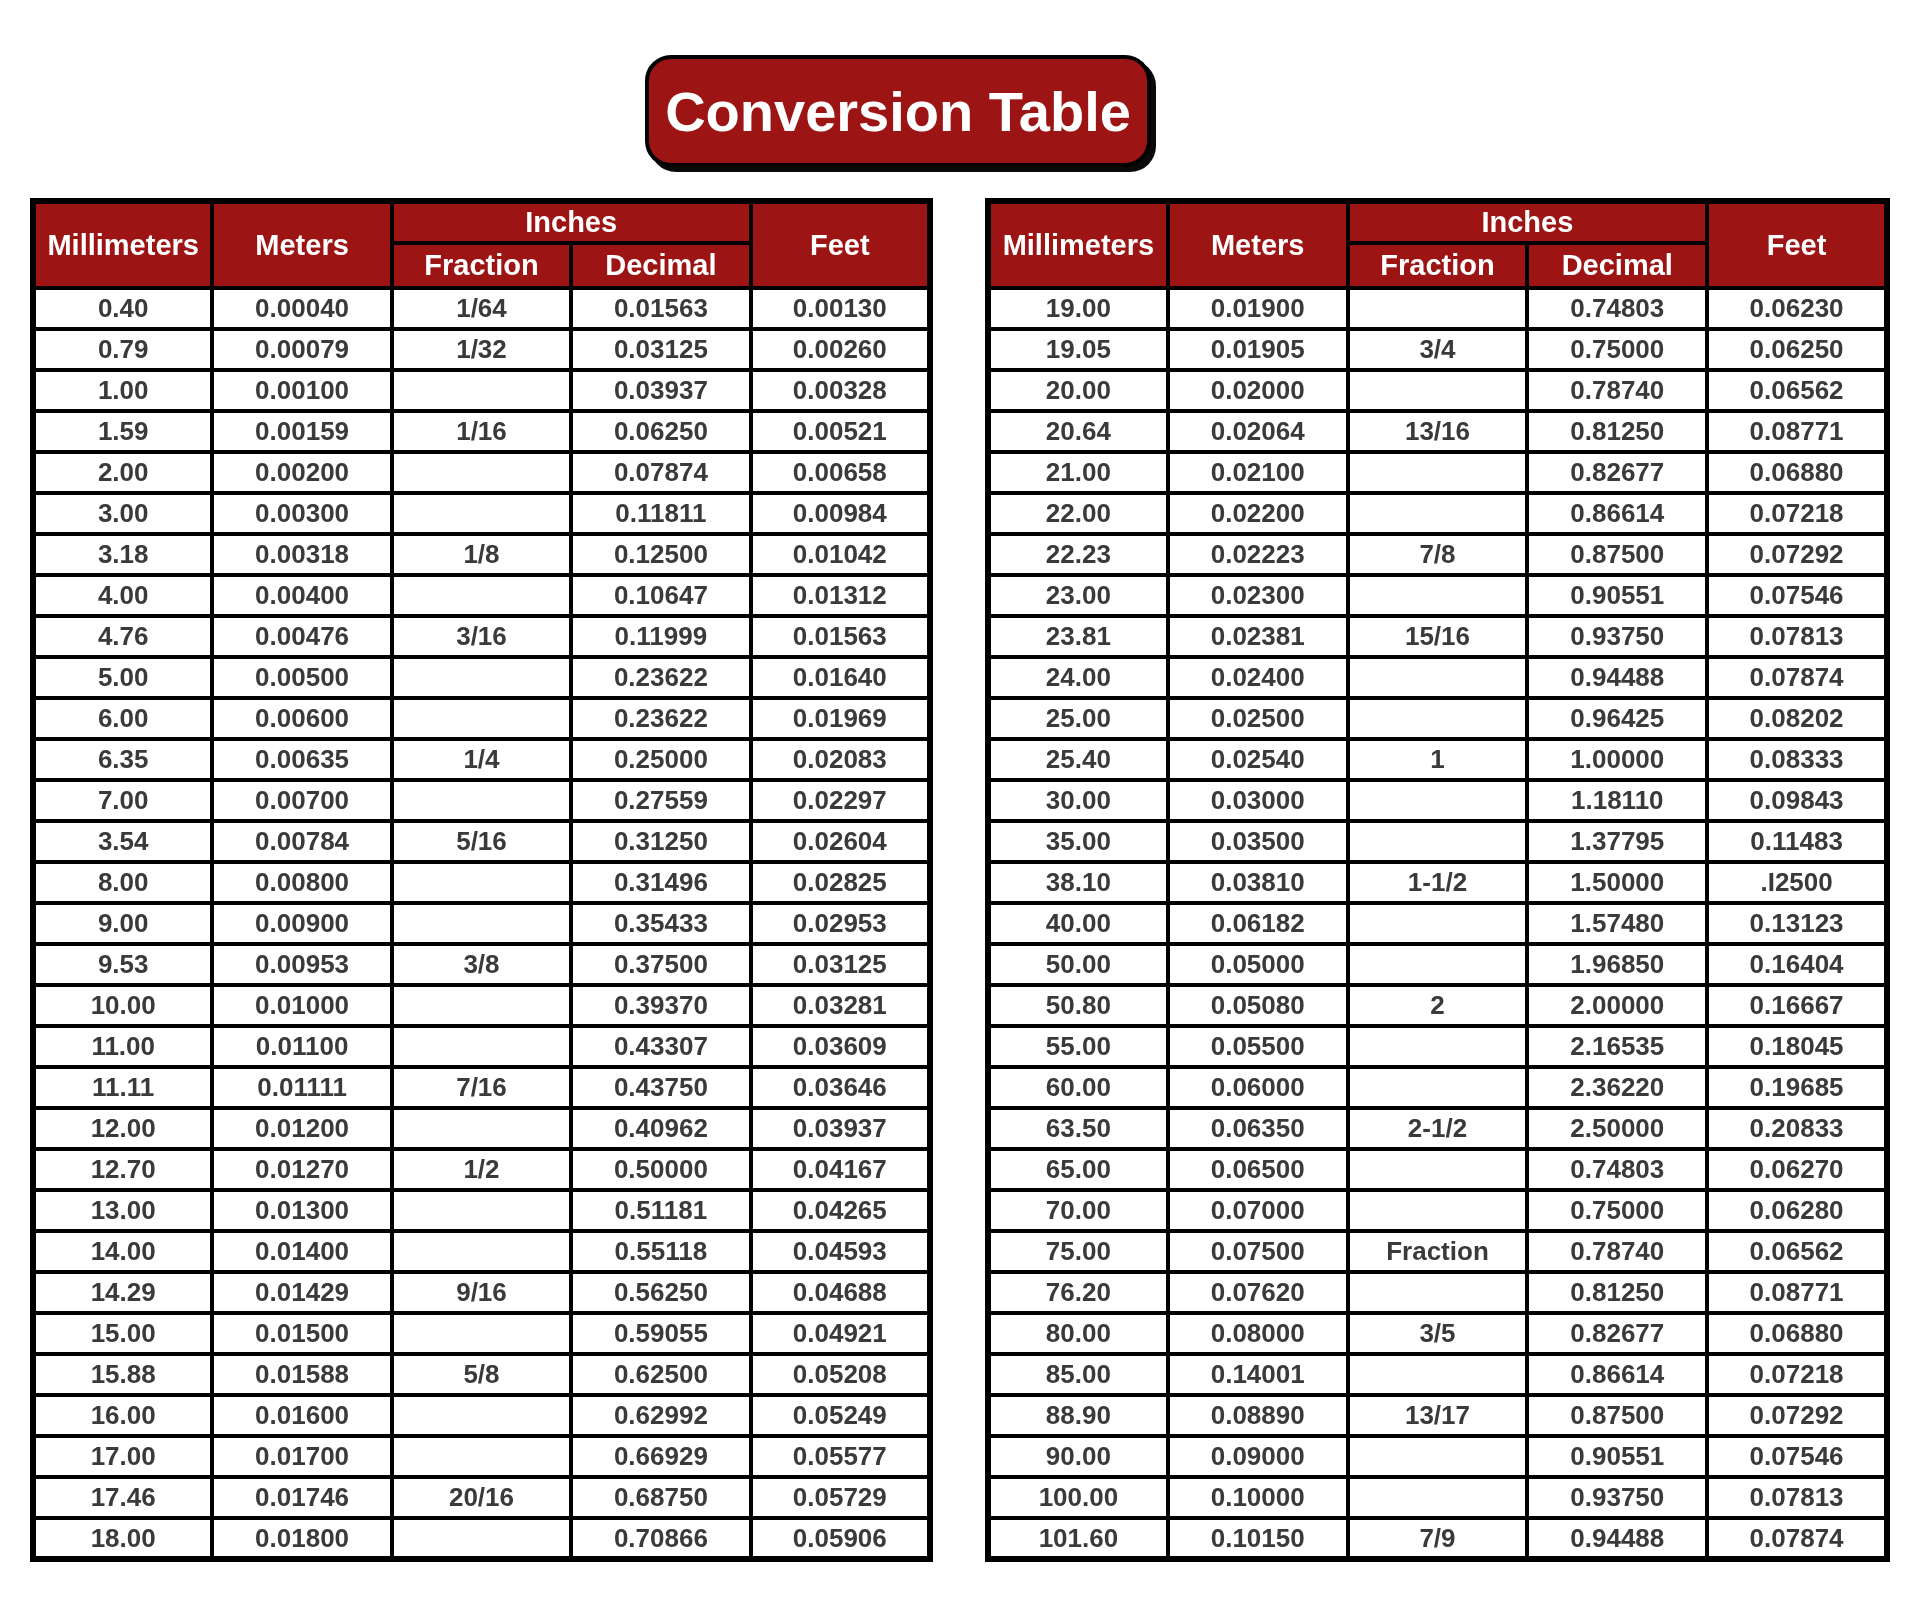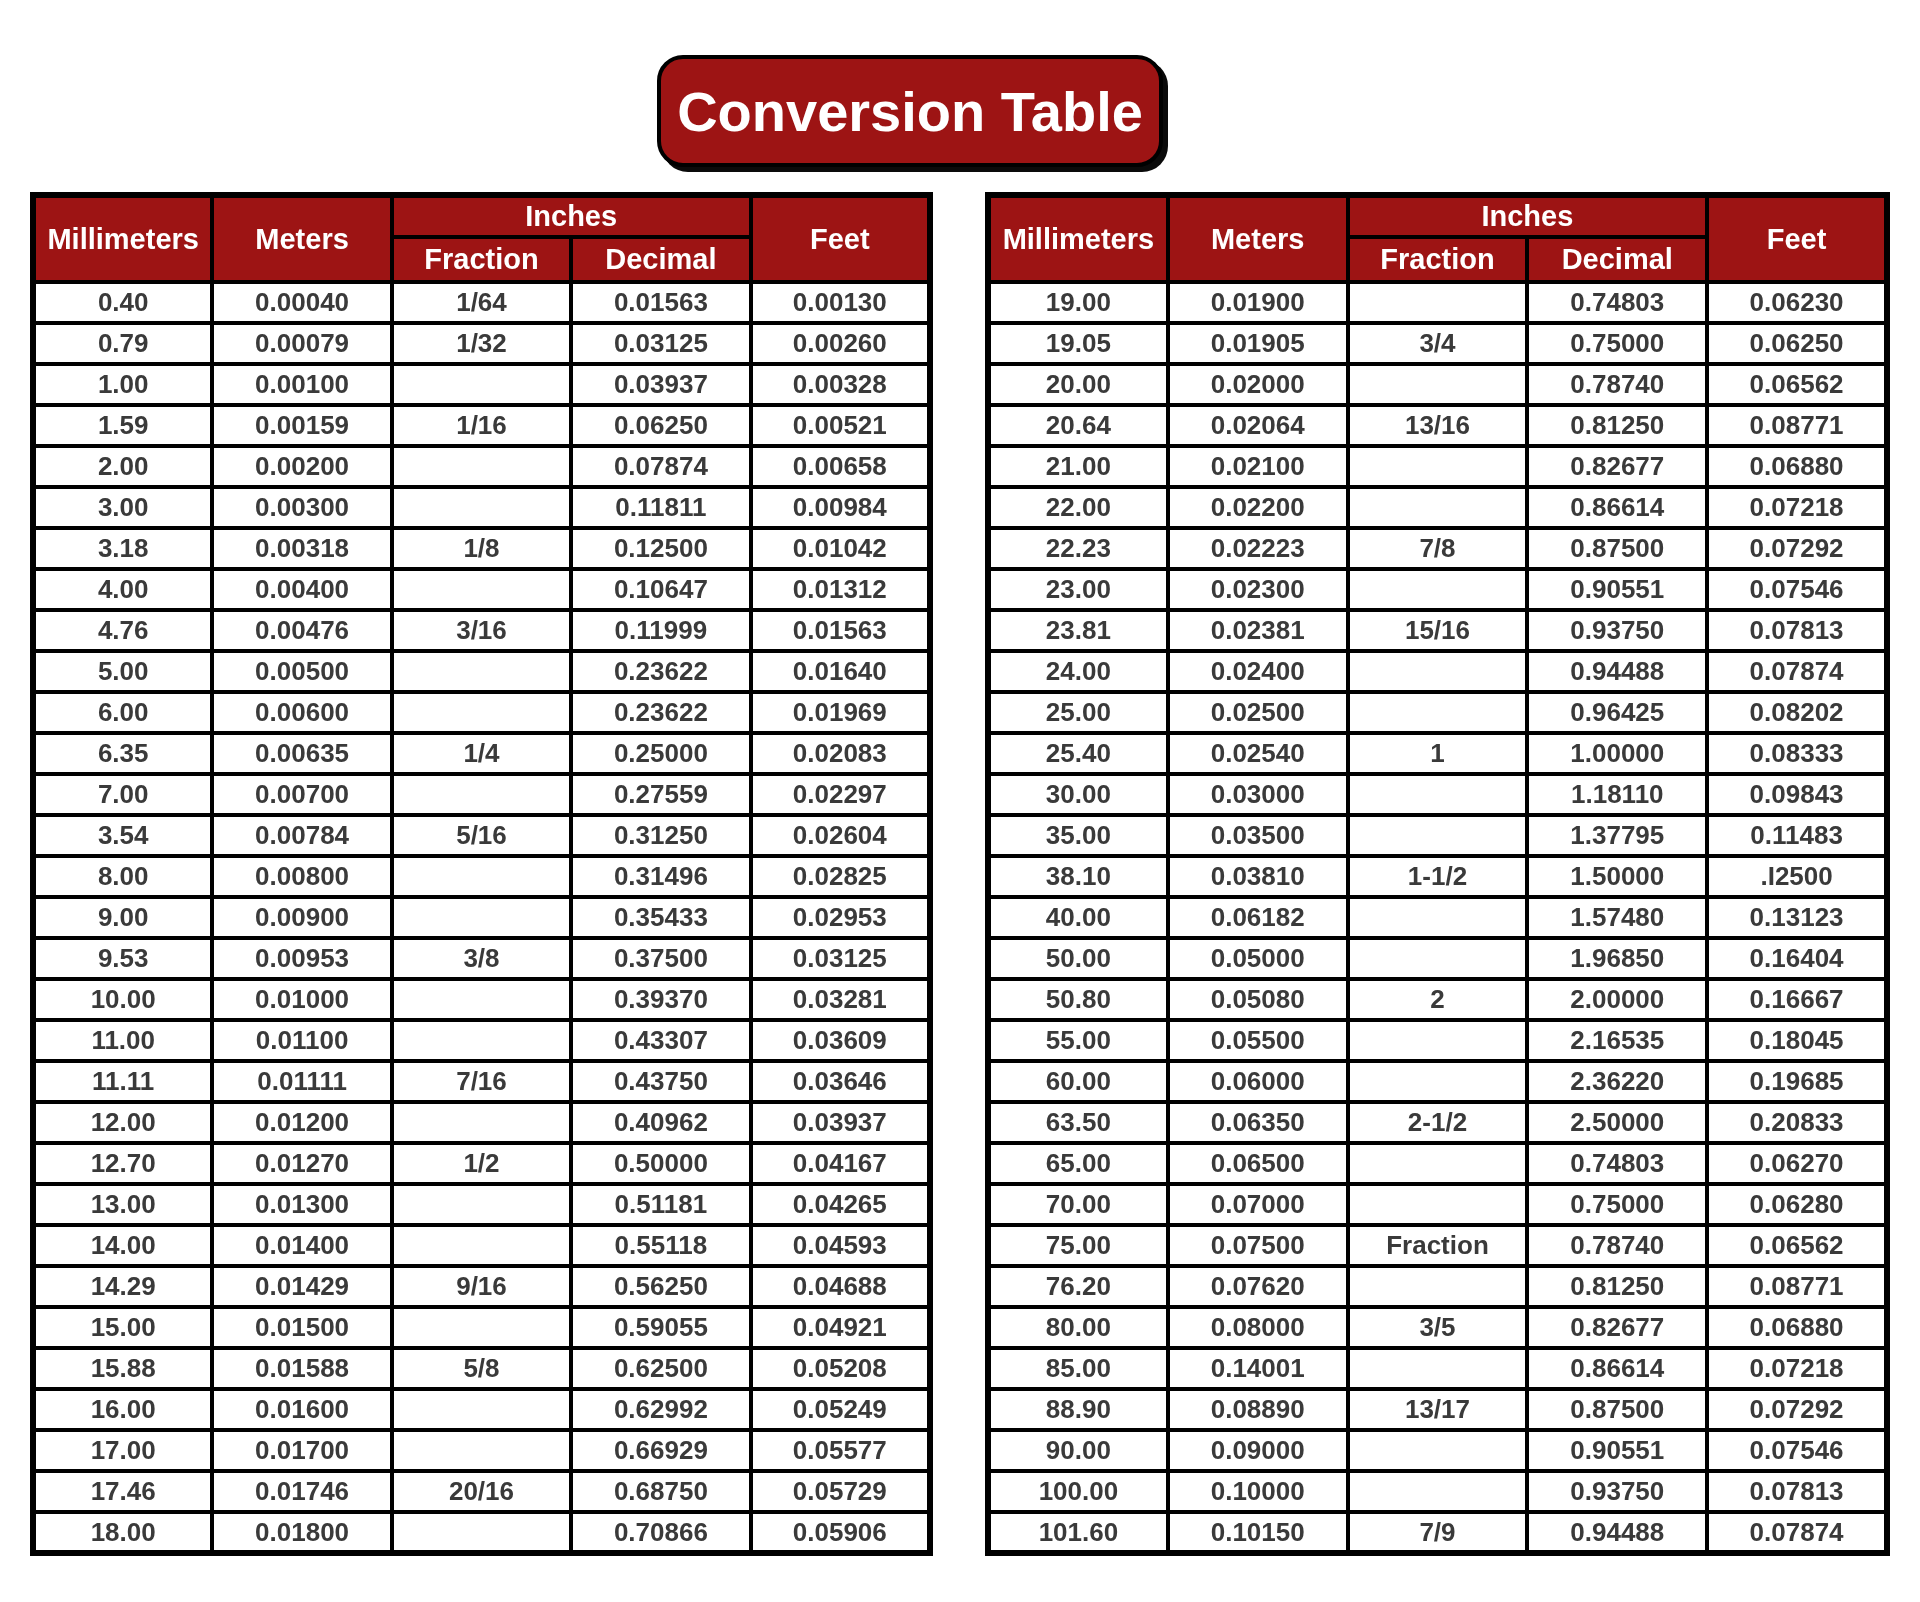--- a/index.html
+++ b/index.html
@@ -16,32 +16,32 @@
     overflow:hidden;
   }
   .title-badge{
     position:absolute;
     left:645px;top:55px;
     width:498px;height:104px;
     background:var(--red);
     border:4px solid #000;
     border-radius:26px;
     box-shadow:5px 5px 0 #0a0a0a;
-    display:flex;align-items:center;justify-content:center;margin-left:12px;
+    display:flex;align-items:center;justify-content:center;
   }
   .title-badge .title-text{
     color:#ffffff;
     font-size:56px;
     font-weight:700;
     letter-spacing:0px;
     white-space:nowrap;
   }
   table.conv-table{
     position:absolute;
-    top:192px;
+    top:198px;
     border-collapse:collapse;
     table-layout:fixed;
     border:6px solid var(--grid);
   }
   #left-table{left:30px;width:903px;}
   #right-table{left:985px;width:905px;}
   .conv-table col{width:20%;}
   .conv-table th,.conv-table td{
     border:4px solid var(--grid);
     text-align:center;

